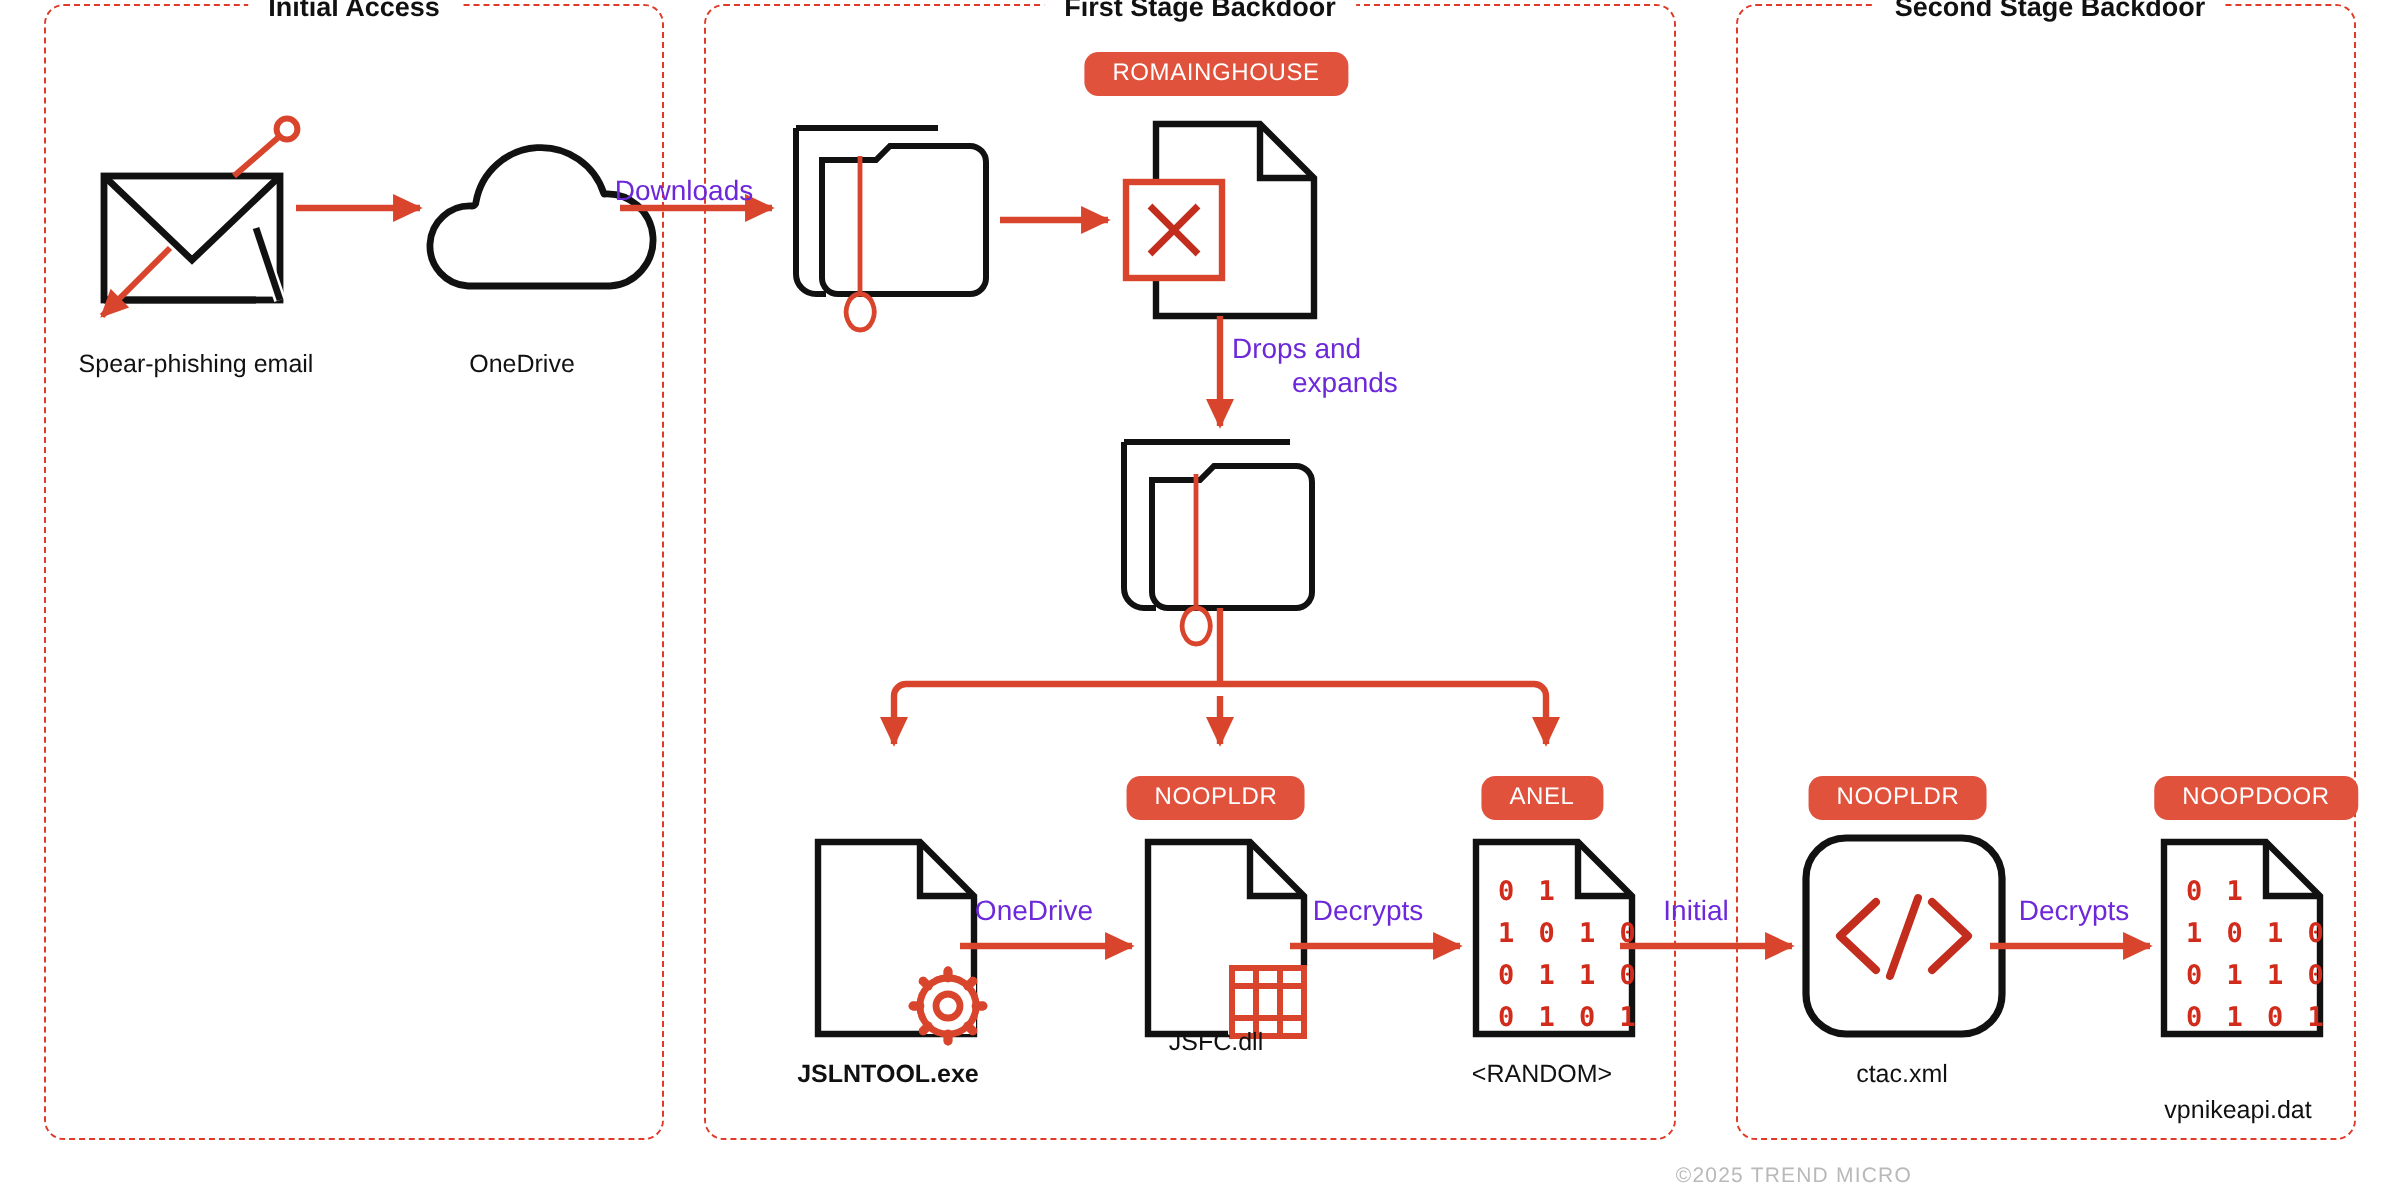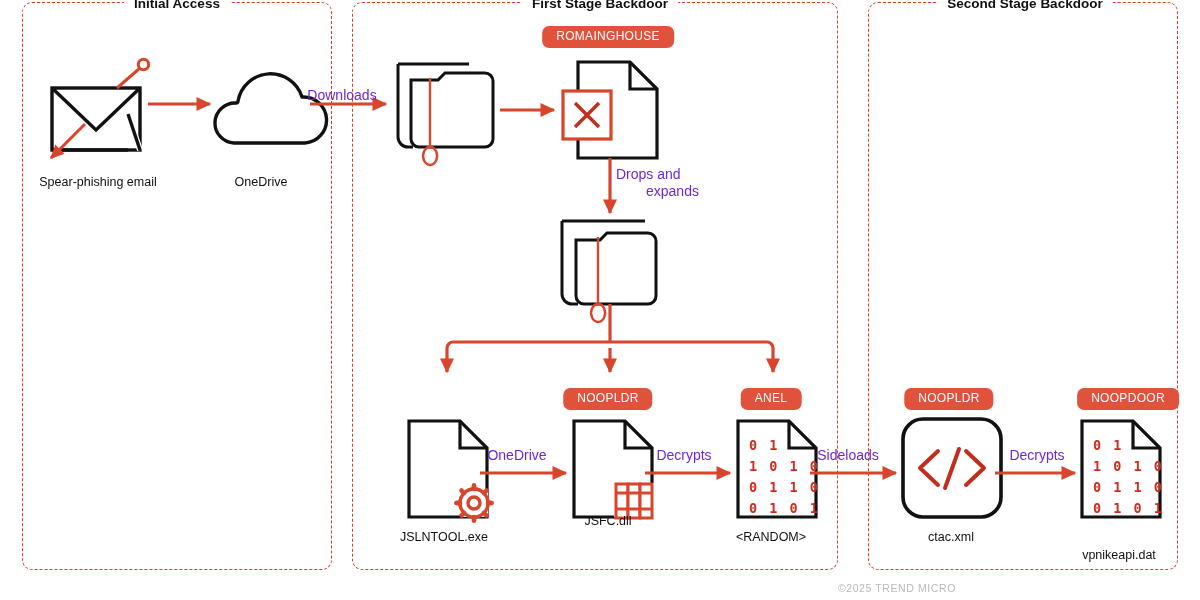--- a/index.html
+++ b/index.html
@@ -242,31 +242,31 @@
   </svg>
 
   <div class="badge" style="left:608px;top:26px;">ROMAINGHOUSE</div>
   <div class="badge" style="left:608px;top:388px;">NOOPLDR</div>
   <div class="badge" style="left:771px;top:388px;">ANEL</div>
   <div class="badge" style="left:949px;top:388px;">NOOPLDR</div>
   <div class="badge" style="left:1116px;top:388px;margin-left:12px;">NOOPDOOR</div>
 
   <div class="node-label" style="left:98px;top:175px;">Spear-phishing email</div>
   <div class="node-label" style="left:261px;top:175px;">OneDrive</div>
-  <div class="node-label" style="left:444px;top:530px;">JSLNTOOL.exe</div>
+  <div class="node-label" style="left:444px;top:530px;font-weight:bold;">JSLNTOOL.exe</div>
   <div class="node-label" style="left:608px;top:514px;">JSFC.dll</div>
   <div class="node-label" style="left:771px;top:530px;">&lt;RANDOM&gt;</div>
   <div class="node-label" style="left:951px;top:530px;">ctac.xml</div>
   <div class="node-label" style="left:1119px;top:530px;margin-top:18px;">vpnikeapi.dat</div>
 
   <div class="conn-label ctr" style="left:342px;top:87px;">Downloads</div>
 
   <div class="conn-label" style="left:616px;top:166px;">Drops and</div>
   <div class="conn-label" style="left:616px;top:183px;margin-left:30px;">expands</div>
 
   <div class="conn-label ctr" style="left:517px;top:447px;">OneDrive</div>
   <div class="conn-label ctr" style="left:684px;top:447px;">Decrypts</div>
-  <div class="conn-label ctr" style="left:848px;top:447px;">Sideloads</div>
+  <div class="conn-label ctr" style="left:848px;top:447px;">Initial</div>
   <div class="conn-label ctr" style="left:1037px;top:447px;">Decrypts</div>
 
   <div class="footer">©2025 TREND MICRO</div>
 
 </div>
 
 </body></html>

